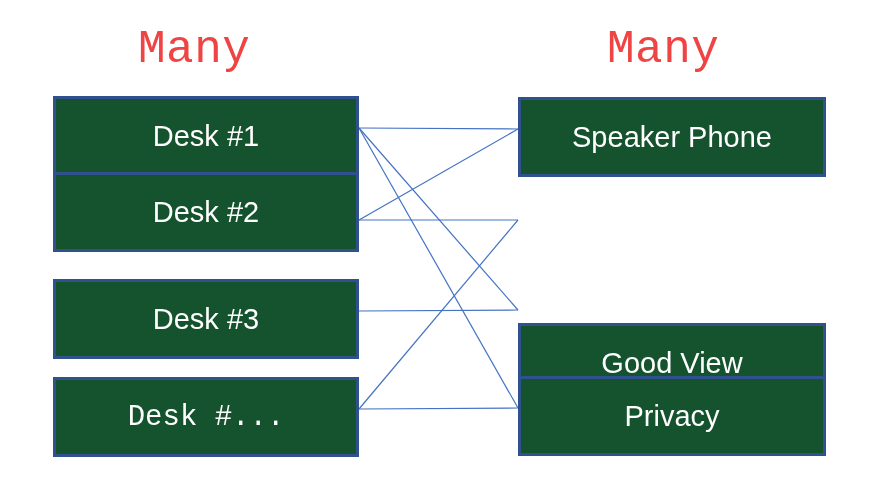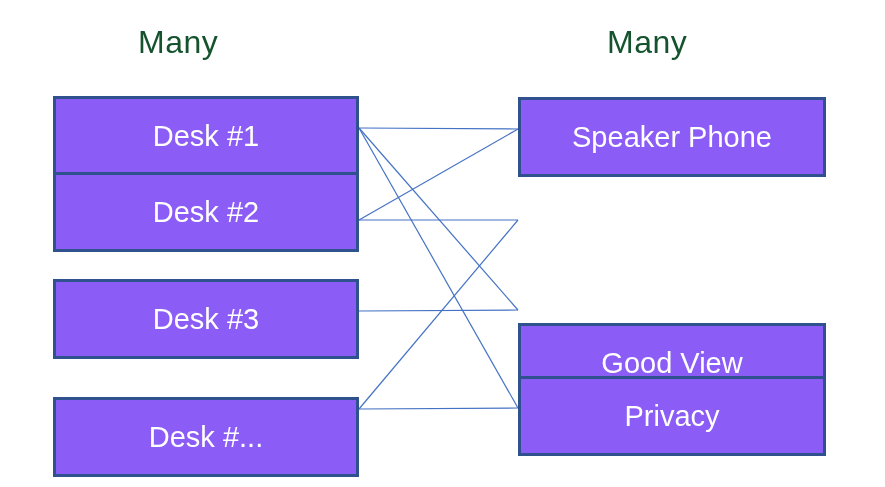--- a/index.html
+++ b/index.html
@@ -19,47 +19,48 @@
     position: absolute;
     left: 0;
     top: 0;
     width: 885px;
     height: 487px;
     z-index: 1;
   }
   .col-header {
     position: absolute;
     z-index: 2;
-    font-size: 32px;
-    color: #14532d;
+    font-size: 46px;
+    color: #ef4444;
     font-weight: 400;
     letter-spacing: 0.5px;
+    font-family: Liberation Mono, monospace;
   }
   .col-header.left  { left: 138px; top: 24px; }
   .col-header.right { left: 607px; top: 24px; }
   .node {
     position: absolute;
     z-index: 2;
     box-sizing: border-box;
     height: 80px;
-    background: #8b5cf6;
+    background: #14532d;
     border: 3px solid #2F528F;
     color: #ffffff;
     font-size: 29px;
     display: flex;
     align-items: center;
     justify-content: center;
     white-space: nowrap;
   }
   .node.left  { left: 53px;  width: 306px; }
   .node.right { left: 518px; width: 308px; text-align: center; }
   .node.l0 { top: 96px; }
   .node.l1 { top: 172px; }
   .node.l2 { top: 279px; }
-  .node.l3 { top: 397px; }
+  .node.l3 { top: 377px; font-family: Liberation Mono, monospace; }
   .node.r0 { top: 97px; }
   .node.r1 { top: 188px; }
   .node.r2 { top: 278px; margin-top: 45px; }
   .node.r3 { top: 376px; }
 </style>
 </head>
 <body>
 
 <div class="canvas">
 

